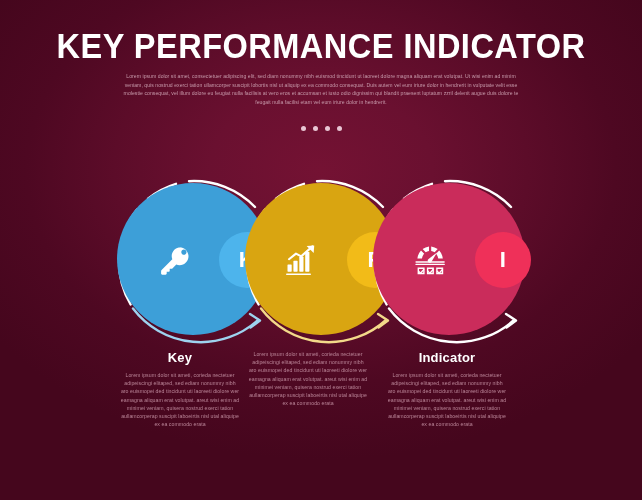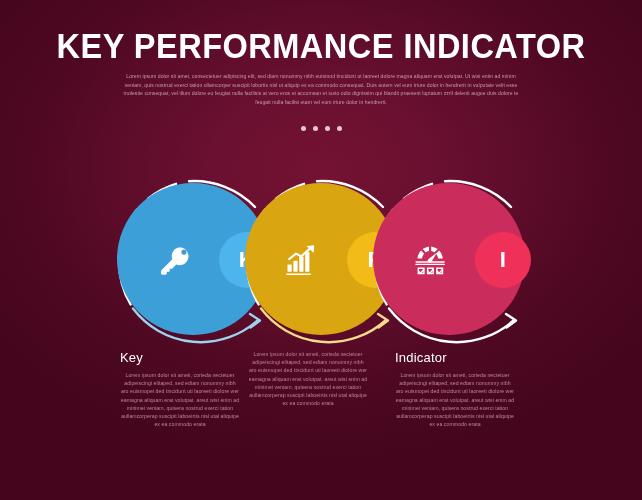--- a/index.html
+++ b/index.html
@@ -128,24 +128,24 @@
   .glyph svg { display: block; }
 
   
   .col {
     position: absolute;
     top: 350px;
     width: 120px;
   }
   .col h3 {
     margin: 0 0 6px 0;
-    text-align: left;
+    text-align: center;
     color: #ffffff;
     font-size: 13px;
-    font-weight: normal;
+    font-weight: bold;
     letter-spacing: 0.2px;
   }
   .col p {
     margin: 0;
     text-align: center;
     color: #bb8699;
     font-size: 5.2px;
     line-height: 8.2px;
     letter-spacing: 0.05px;
   }
@@ -247,18 +247,18 @@
 
   <div class="col" style="left:120px;">
     <h3>Key</h3>
     <p>Lorem ipsum dolor sit ameti, corieda nectetuer adipeiscingi elitaped, sed ediam nonummy nibh aro euismopei ded tincidunt uti laoreeti diolore wer eamagna aliquam erat volutpat. areut wisi enim ad minimei veniam, quisera nostrud exerci tation aullamcorperap suscipit laboeirtis nisl utal aliquipe ex ea commodo erata</p>
   </div>
 
   <div class="col" style="left:248px;">
     <p>Lorem ipsum dolor sit ameti, corieda nectetuer adipeiscingi elitaped, sed ediam nonummy nibh aro euismopei ded tincidunt uti laoreeti diolore wer eamagna aliquam erat volutpat. areut wisi enim ad minimei veniam, quisera nostrud exerci tation aullamcorperap suscipit laboeirtis nisl utal aliquipe ex ea commodo erata</p>
   </div>
 
-  <div class="col" style="left:395px;">
+  <div class="col" style="left:387px;">
     <h3>Indicator</h3>
     <p>Lorem ipsum dolor sit ameti, corieda nectetuer adipeiscingi elitaped, sed ediam nonummy nibh aro euismopei ded tincidunt uti laoreeti diolore wer eamagna aliquam erat volutpat. areut wisi enim ad minimei veniam, quisera nostrud exerci tation aullamcorperap suscipit laboeirtis nisl utal aliquipe ex ea commodo erata</p>
   </div>
 
 </div>
 
 </body></html>

